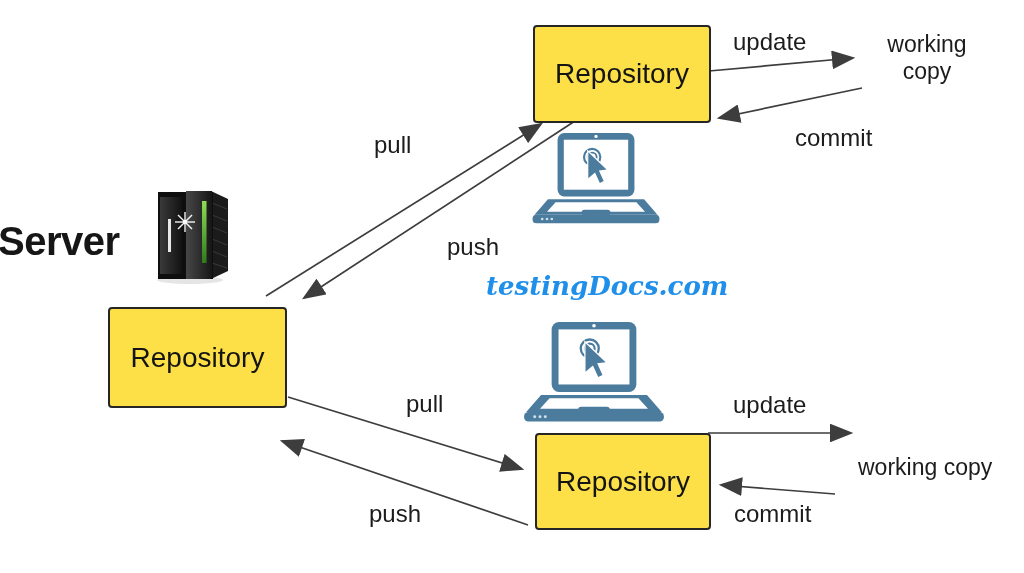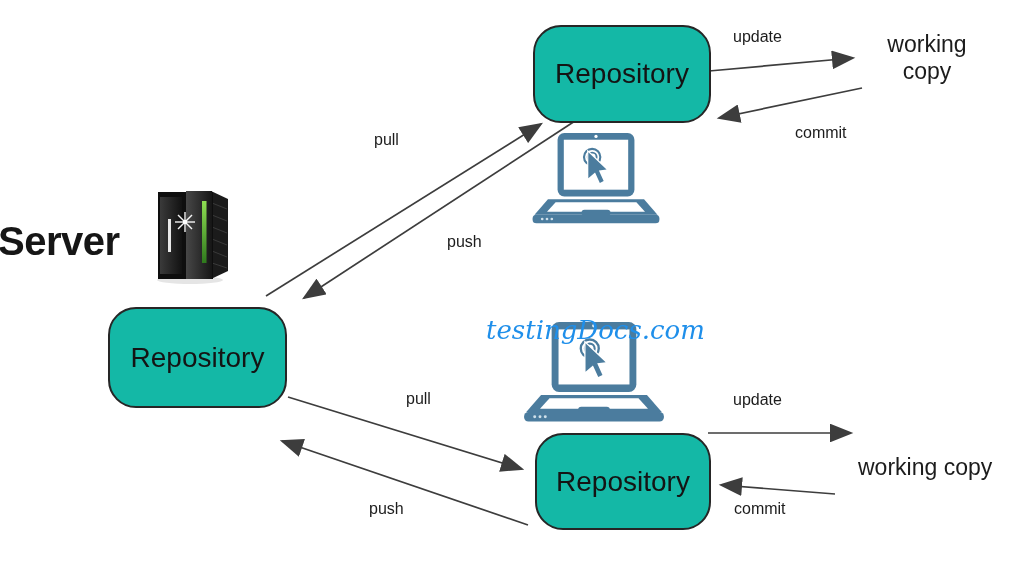--- a/index.html
+++ b/index.html
@@ -2,34 +2,34 @@
 <html><head>
 <meta charset="utf-8">
 <style>
   html,body{margin:0;padding:0;background:#fff;}
   .canvas{
     position:relative;width:1024px;height:573px;background:#ffffff;overflow:hidden;
     font-family:"Liberation Sans",sans-serif;
   }
   .arrow-layer{position:absolute;left:0;top:0;width:1024px;height:573px;}
   .node{
-    position:absolute;background:#14b8a6;border:2.5px solid #262626;border-radius:28px;
+    position:absolute;background:#fde047;border:2.5px solid #262626;border-radius:4px;
     display:flex;align-items:center;justify-content:center;
     font-size:28px;color:#141414;letter-spacing:0px;
   }
-  .lbl{position:absolute;font-size:16px;color:#1c1c1c;white-space:nowrap;}
+  .lbl{position:absolute;font-size:24px;color:#1c1c1c;white-space:nowrap;}
   .wc{position:absolute;font-weight:normal;font-size:23px;color:#1c1c1c;text-align:center;line-height:1.18;}
   .server-lbl{
     position:absolute;left:-2px;top:219px;font-size:40px;font-weight:bold;color:#161616;
     letter-spacing:-0.5px;
   }
   .watermark{
     position:absolute;left:486px;top:271px;width:170px;text-align:center;
-    font-family:"DejaVu Serif",serif;font-style:italic;font-weight:normal;
-    font-size:26px;color:#1f8fea;margin-top:44px;
+    font-family:"DejaVu Serif",serif;font-style:italic;font-weight:bold;
+    font-size:26px;color:#1f8fea;
   }
   .icon-abs{position:absolute;}
 </style>
 </head>
 <body>
 
 <div class="canvas">
 
   <svg class="arrow-layer" viewBox="0 0 1024 573">
     <defs>

